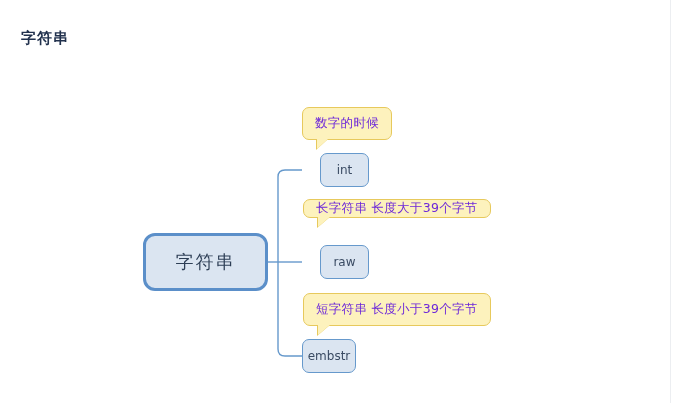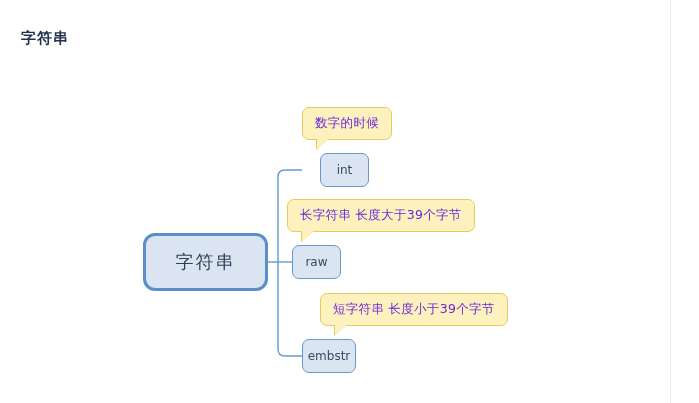--- a/index.html
+++ b/index.html
@@ -76,21 +76,21 @@
     color: #2d3e55;
     letter-spacing: 2px;
   }
   .node-child {
     width: 49px;
     height: 34px;
     font-size: 12px;
     border-radius: 7px;
   }
   .node-int    { left: 310px; top: 153px; margin-left: 10px; }
-  .node-raw    { left: 292px; top: 245px; }
+  .node-raw    { left: 320px; top: 245px; }
   .node-embstr { left: 302px; top: 339px; width: 54px; }
 
   .callout {
     position: absolute;
     box-sizing: border-box;
     background: #fdf2bd;
     border: 1px solid #e7c95c;
     border-radius: 7px;
     color: #6d28d9;
     font-size: 12.5px;
@@ -114,30 +114,29 @@
     left: 302px;
     top: 107px;
     height: 33px;
   }
   .callout-int .tail {
     left: 14px;
     border-left-width: 11px;
     border-bottom-width: 10px;
   }
   .callout-raw {
-    left: 287px;
+    left: 303px;
     top: 199px;
-    height: 33px;
+    height: 19px;
   }
   .callout-raw .tail { left: 14px; }
   .callout-embstr {
     left: 303px;
     top: 293px;
     height: 33px;
-    margin-left: 17px;
   }
   .callout-embstr .tail { left: 14px; }
 
   #watermark {
     position: absolute;
     right: 16px;
     bottom: 10px;
     font-size: 15px;
     color: #c6c8cb;
     letter-spacing: 0.5px;

